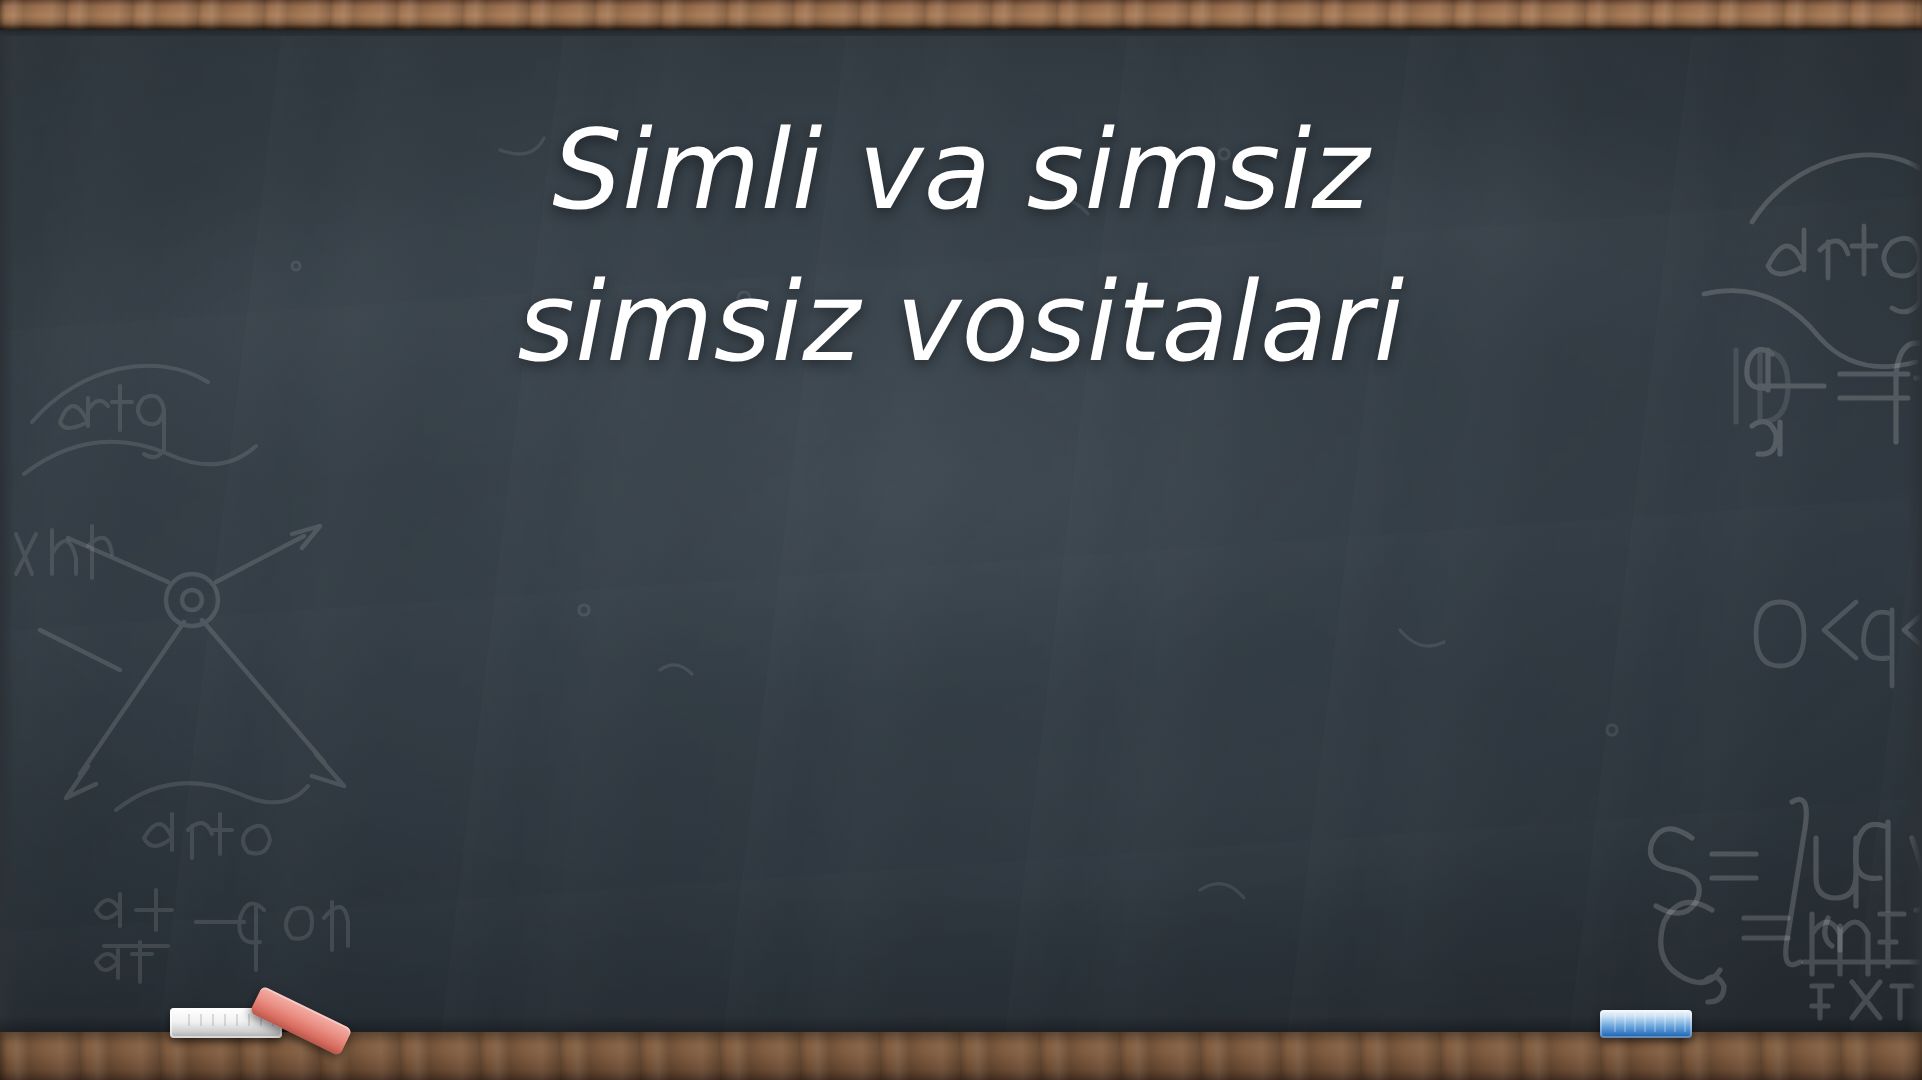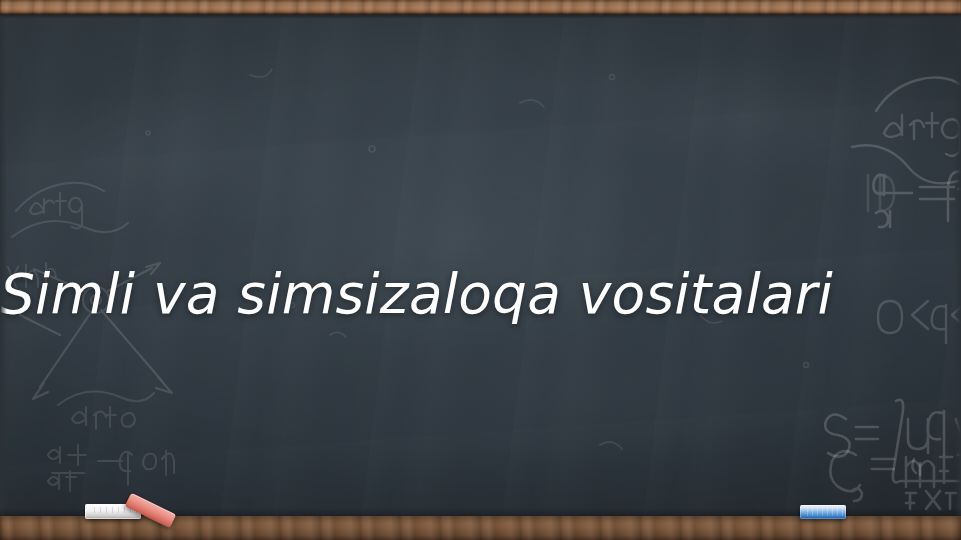--- a/index.html
+++ b/index.html
@@ -126,21 +126,21 @@
   }
   .chalk-art svg { display: block; }
 
   
   .title-block {
     position: absolute;
     left: 0; top: 0;
     width: 961px;
     height: 540px;
     display: flex;
-    flex-direction: row;
+    flex-direction: column;
     align-items: center;
     justify-content: flex-start;
     padding-top: 47px;
     box-sizing: border-box;
     z-index: 4;
     pointer-events: none;
   }
   .title-line {
     font-family: "DejaVu Sans", sans-serif;
     font-style: italic;
@@ -326,16 +326,16 @@
   <div class="frame-top"></div>
   <div class="ledge-shadow"></div>
   <div class="frame-bottom"></div>
 
   <div class="chalk-white"></div>
   <div class="chalk-pink"></div>
   <div class="chalk-blue"></div>
 
   <div class="title-block">
     <div class="title-line">Simli va simsiz</div>
-    <div class="title-line">aloqa vositalari</div>
+    <div class="title-line">simsiz vositalari</div>
   </div>
 
 </div>
 
 </body></html>

